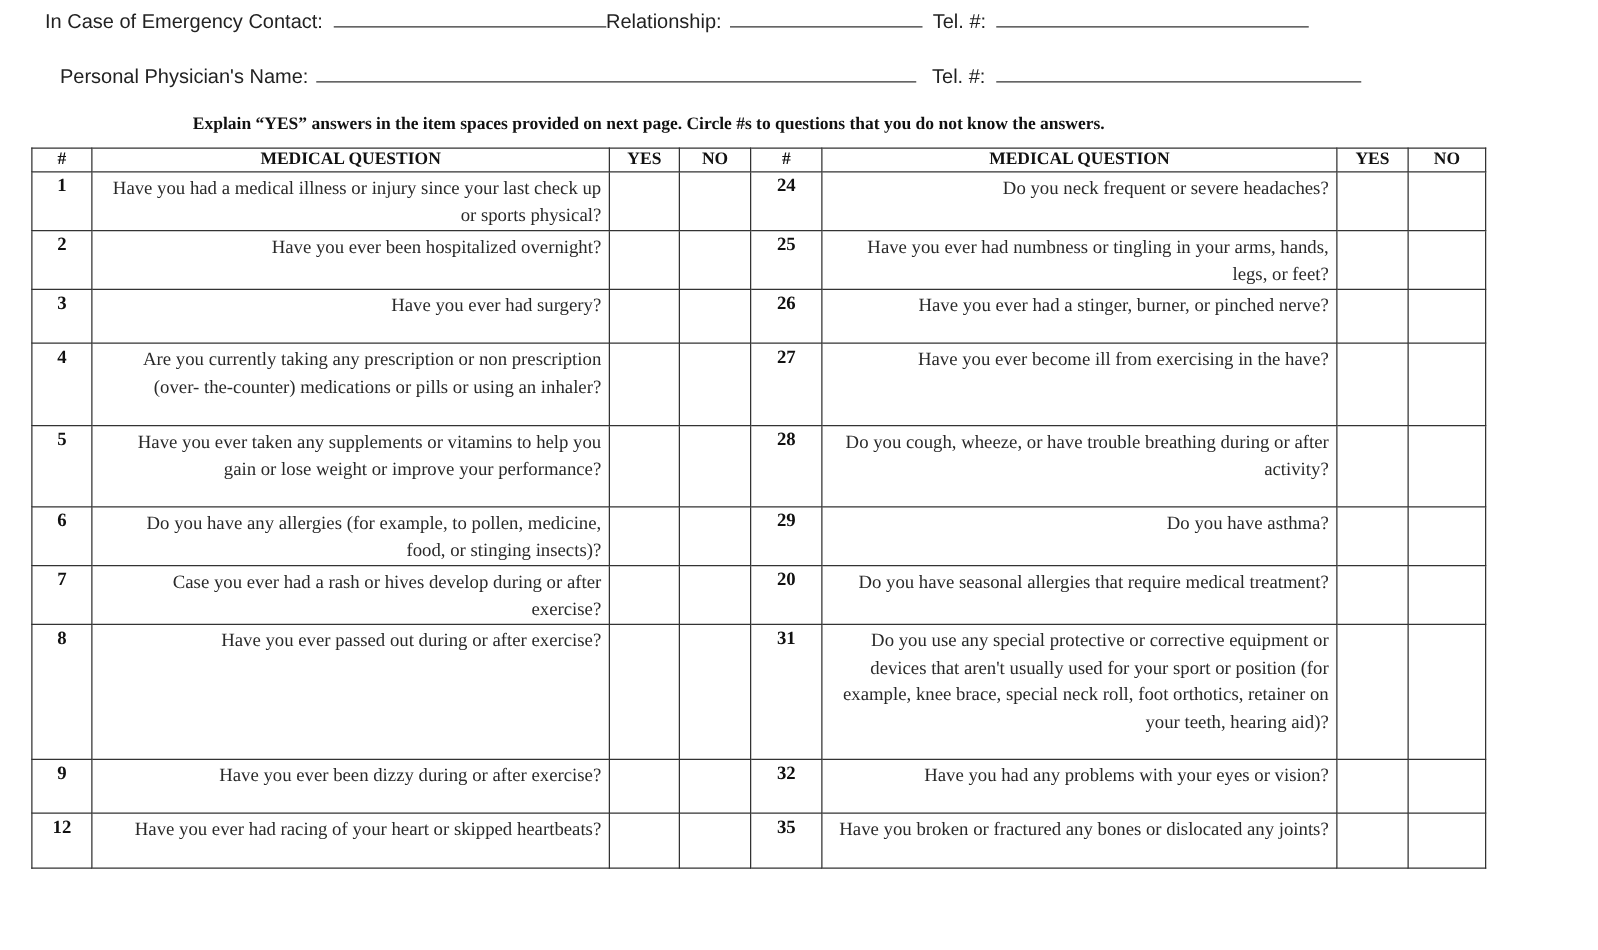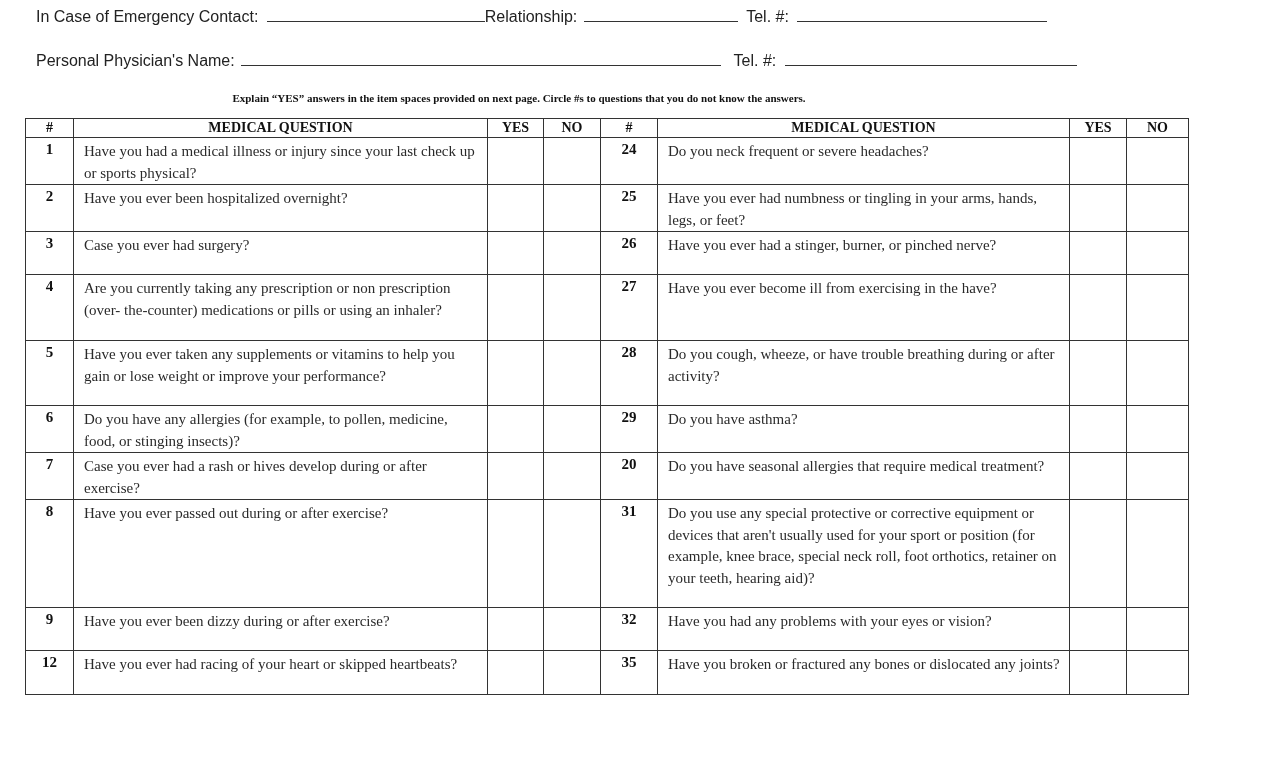--- a/index.html
+++ b/index.html
@@ -1,40 +1,40 @@
 <!DOCTYPE html>
 <html><head>
 <meta charset="utf-8">
 <style>
   html, body { margin: 0; padding: 0; background: #ffffff; }
   body { width: 1278px; height: 760px; overflow: hidden; position: relative; color: #1a1a1a; }
   .field-line { position: absolute; font-family: "Liberation Sans", sans-serif; font-size: 16px; color: #222; white-space: nowrap; }
   .blank { display: inline-block; border-bottom: 1.5px solid #333; height: 15px; vertical-align: baseline; }
   .instr { position: absolute; left: 0; top: 92px; width: 1018px; text-align: center; padding-left: 20px; box-sizing: border-box;
-           font-family: "Liberation Serif", serif; font-weight: bold; font-size: 11px; color: #111; }
+           font-family: "Liberation Serif", serif; font-weight: bold; font-size: 14px; color: #111; }
   table.q { position: absolute; top: 118px; left: 25px; border-collapse: collapse; table-layout: fixed;
             font-family: "Liberation Serif", serif; font-size: 15px; color: #2a2a2a; }
   table.q td, table.q th { border: 1.5px solid #333; padding: 0; vertical-align: top; }
   table.q th { font-weight: bold; font-size: 14px; height: 18px; text-align: center; vertical-align: middle; color: #111; }
   td.num { text-align: center; font-weight: bold; padding-top: 3px !important; color: #111; }
-  td.txt { padding: 3px 6px 0 10px !important; line-height: 21.5px; }
+  td.txt { padding: 3px 6px 0 10px !important; line-height: 21.5px; text-align: right; }
   td.yn { }
 </style>
 </head>
 <body>
 
 <div class="field-line" style="left:36px; top:6px;">
   <span>In Case of Emergency Contact:</span>
   <span class="blank" style="width:218px; margin-left:4px;"></span><span>Relationship:</span>
   <span class="blank" style="width:154px; margin-left:2px;"></span>
   <span style="margin-left:4px;">Tel. #:</span>
   <span class="blank" style="width:250px; margin-left:4px;"></span>
 </div>
 
-<div class="field-line" style="left:36px; top:50px;">
+<div class="field-line" style="left:48px; top:50px;">
   <span>Personal Physician's Name:</span>
   <span class="blank" style="width:480px; margin-left:2px;"></span>
   <span style="margin-left:8px;">Tel. #:</span>
   <span class="blank" style="width:292px; margin-left:4px;"></span>
 </div>
 
 <div class="instr">Explain “YES” answers in the item spaces provided on next page. Circle #s to questions that you do not know the answers.</div>
 
 <table class="q">
   <colgroup>
@@ -75,21 +75,21 @@
       <td class="txt">Have you ever been hospitalized overnight?</td>
       <td class="yn"></td>
       <td class="yn"></td>
       <td class="num">25</td>
       <td class="txt">Have you ever had numbness or tingling in your arms, hands, legs, or feet?</td>
       <td class="yn"></td>
       <td class="yn"></td>
     </tr>
     <tr style="height:43px">
       <td class="num">3</td>
-      <td class="txt">Case you ever had surgery?</td>
+      <td class="txt">Have you ever had surgery?</td>
       <td class="yn"></td>
       <td class="yn"></td>
       <td class="num">26</td>
       <td class="txt">Have you ever had a stinger, burner, or pinched nerve?</td>
       <td class="yn"></td>
       <td class="yn"></td>
     </tr>
     <tr style="height:66px">
       <td class="num">4</td>
       <td class="txt">Are you currently taking any prescription or non prescription (over- the-counter) medications or pills or using an inhaler?</td>

